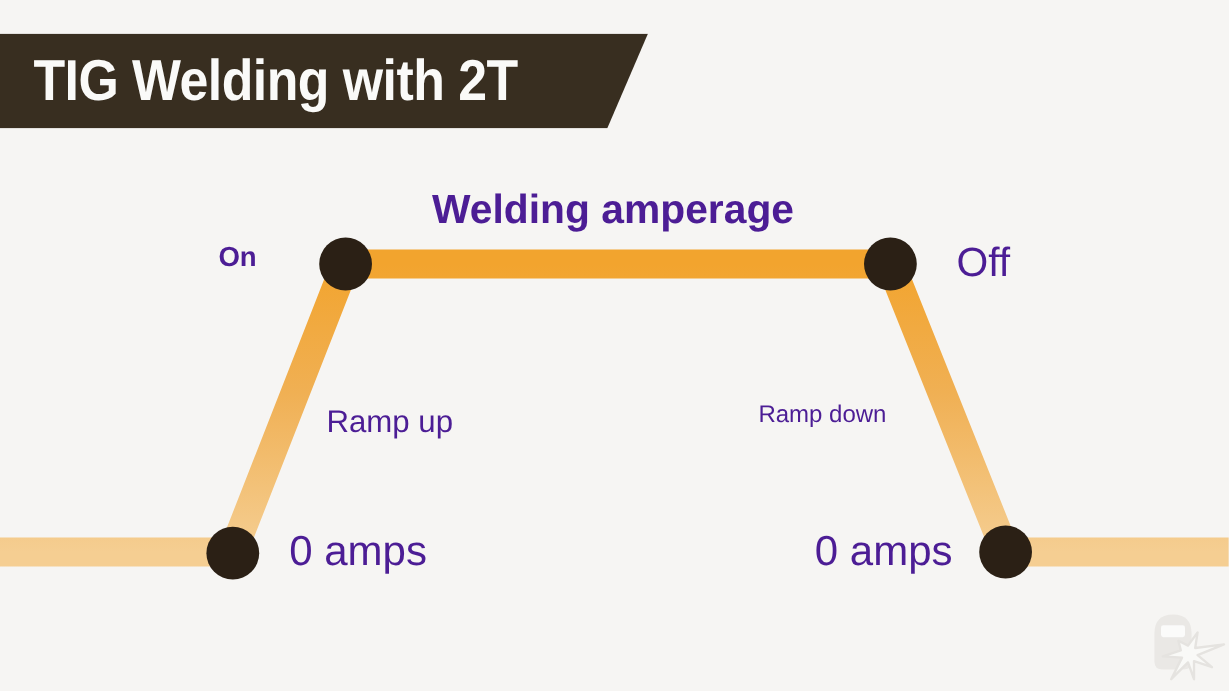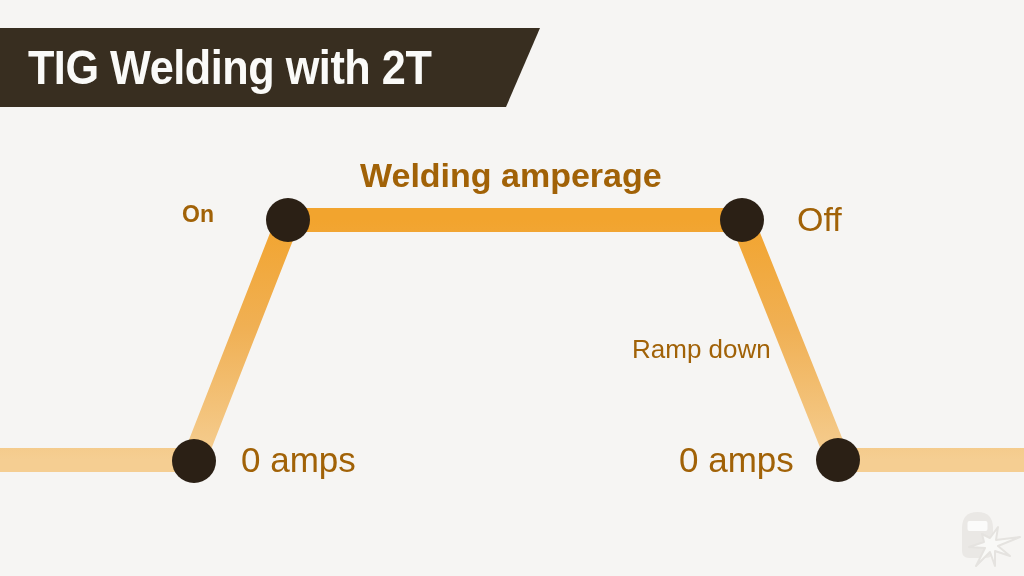--- a/index.html
+++ b/index.html
@@ -33,32 +33,32 @@
     white-space: nowrap;
   }
 
   
   .curve-svg { position: absolute; left: 0; top: 0; }
 
   
   .lbl {
     position: absolute;
     white-space: nowrap;
-    color: #a16207;
+    color: #4c1d95;
     line-height: 1;
   }
   .lbl-chart-title {
     left: 360px; top: 158px; width: 300px;
     text-align: center;
     font-size: 34px; font-weight: bold;
   }
   .lbl-on  { left: 182px; top: 203px; font-size: 23px; font-weight: bold; }
   .lbl-off { left: 797px; top: 202px; font-size: 34px; font-weight: normal; }
   .lbl-ramp-up   { left: 272px; top: 338px; font-size: 26px; }
-  .lbl-ramp-down { left: 632px; top: 336px; font-size: 26px; }
+  .lbl-ramp-down { left: 632px; top: 336px; font-size: 20px; }
   .lbl-zero-left  { left: 241px; top: 442px; font-size: 35px; }
   .lbl-zero-right { left: 679px; top: 442px; font-size: 35px; }
 </style>
 </head>
 <body>
 
 <div class="stage">
 
   <svg class="curve-svg" width="1024" height="576" viewBox="0 0 1024 576">
     <defs>
@@ -83,17 +83,18 @@
     </g>
   </svg>
 
   <div class="banner">
     <div class="banner-title">TIG Welding with 2T</div>
   </div>
 
   <div class="lbl lbl-chart-title">Welding amperage</div>
   <div class="lbl lbl-on">On</div>
   <div class="lbl lbl-off">Off</div>
+  <div class="lbl lbl-ramp-up">Ramp up</div>
   <div class="lbl lbl-ramp-down">Ramp down</div>
   <div class="lbl lbl-zero-left">0 amps</div>
   <div class="lbl lbl-zero-right">0 amps</div>
 
 </div>
 
 </body></html>

